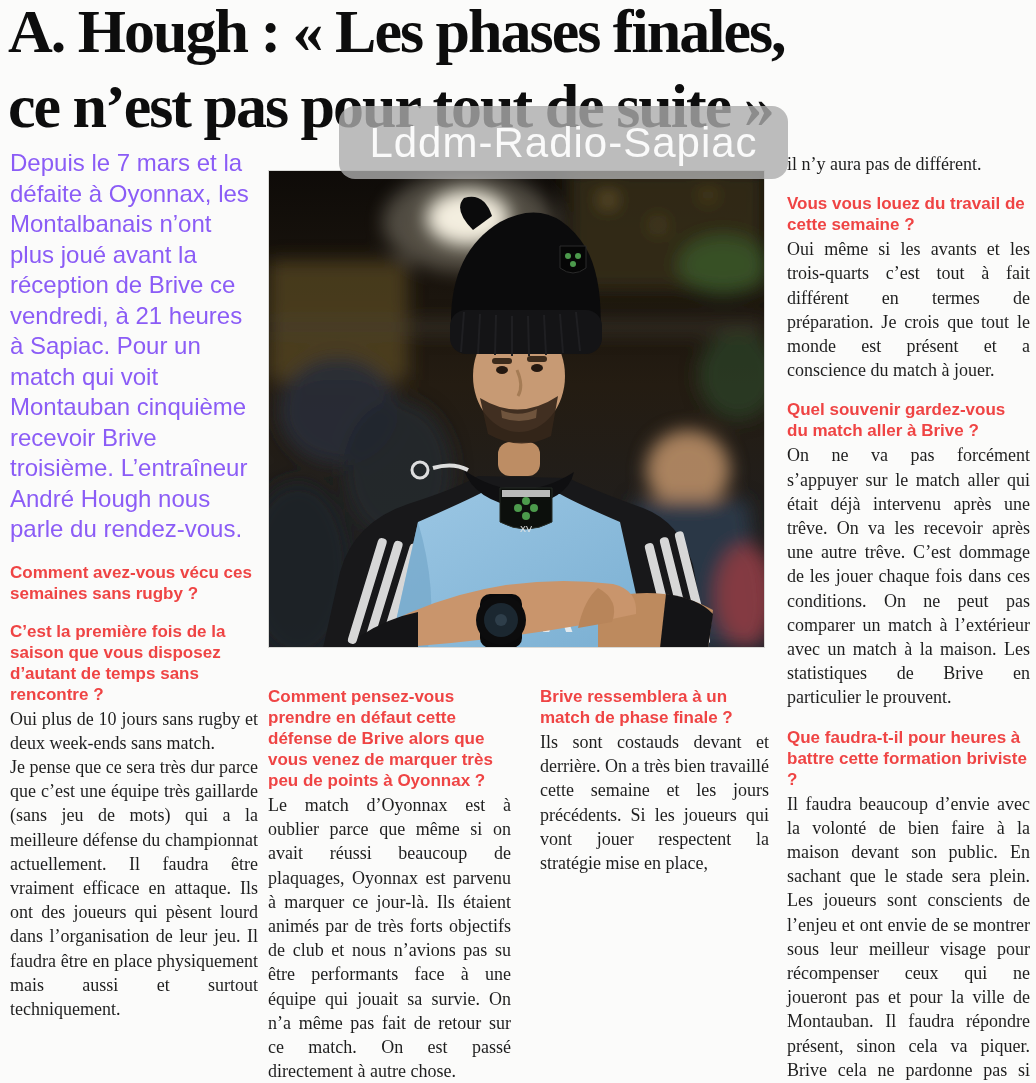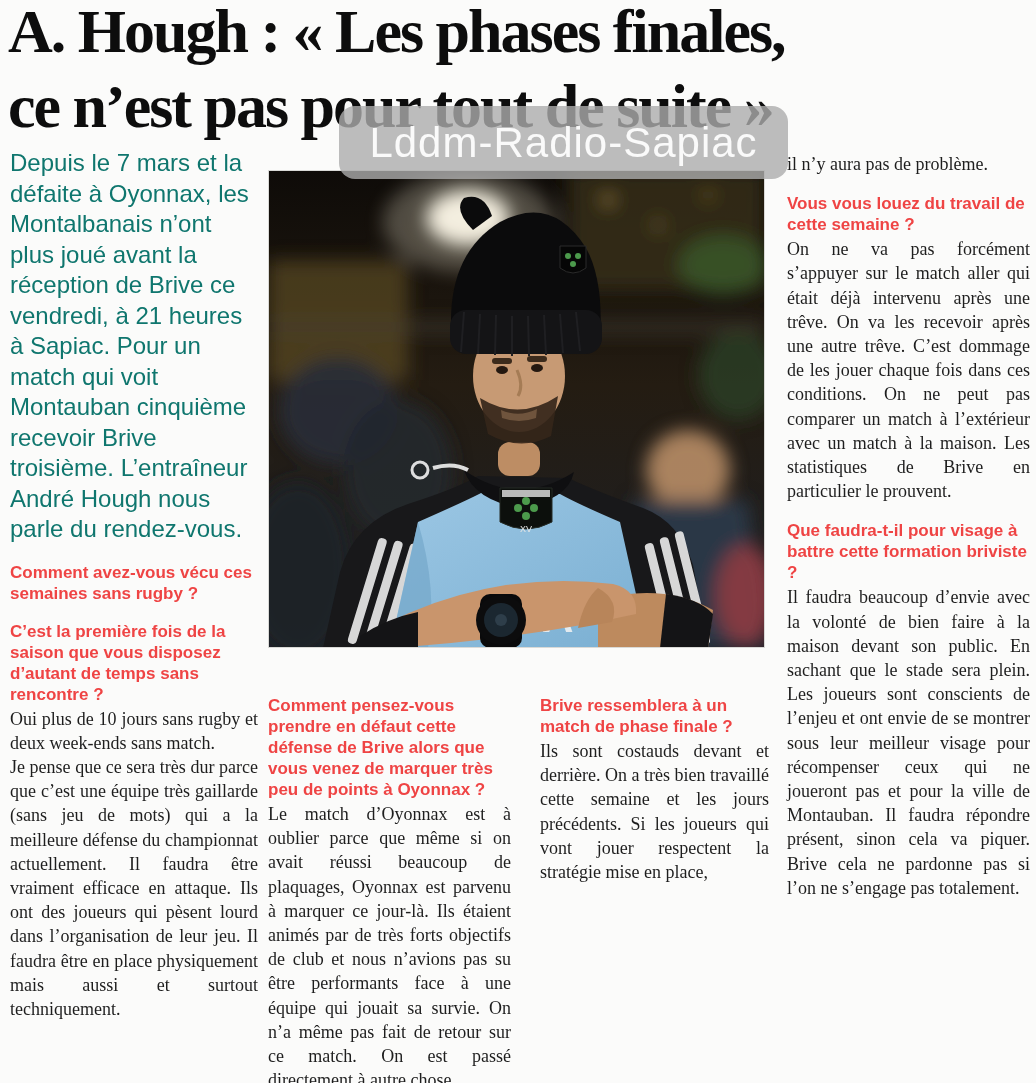--- a/index.html
+++ b/index.html
@@ -31,28 +31,28 @@
     font-size:18px;font-weight:700;color:#141414;line-height:21px;
   }
   .caption .credit{font-weight:400;color:#6b6b6b;letter-spacing:.5px;}
   
   .col{position:absolute;}
   .col1{left:10px;top:148px;width:248px;}
   .col2{left:268px;top:686px;width:243px;}
   .col3{left:540px;top:686px;width:229px;}
   .col4{left:787px;top:148px;width:243px;}
   .intro{
-    font-size:24px;line-height:30.5px;color:#0f766e;margin:0 0 16px 0;
+    font-size:24px;line-height:30.5px;color:#8b5cf6;margin:0 0 16px 0;
     font-weight:400;
   }
   .q{
     font-family:"Liberation Sans",sans-serif;font-weight:700;color:#ef4444;
     font-size:17px;line-height:21px;margin:17px 0 2px 0;
   }
-  .q:first-child{margin-top:9px;}
+  .q:first-child{margin-top:0;}
   .a{
     font-family:"Liberation Serif",serif;font-size:18px;line-height:24.2px;
     color:#1e1e1e;margin:0;text-align:justify;
   }
   .cont{margin-top:4px;}
 </style>
 </head>
 <body>
 
 <div class="page">
@@ -211,21 +211,23 @@
     <p class="a">Le match d’Oyonnax est à oublier parce que même si on avait réussi beaucoup de plaquages, Oyonnax est parvenu à marquer ce jour-là. Ils étaient animés par de très forts objectifs de club et nous n’avions pas su être performants face à une équipe qui jouait sa survie. On n’a même pas fait de retour sur ce match. On est passé directement à autre chose.</p>
 
   </div>
 
   <div class="col col3">
     <p class="q">Brive ressemblera à un match de phase finale ?</p>
     <p class="a">Ils sont costauds devant et derrière. On a très bien travaillé cette semaine et les jours précédents. Si les joueurs qui vont jouer respectent la stratégie mise en place,</p>
   </div>
 
   <div class="col col4">
-    <p class="a cont">il n’y aura pas de problème.</p>
+    <p class="a cont">il n’y aura pas de différent.</p>
     <p class="q">Vous vous louez du travail de cette semaine ?</p>
+    <p class="a">Oui même si les avants et les trois-quarts c’est tout à fait différent en termes de préparation. Je crois que tout le monde est présent et a conscience du match à jouer.</p>
+    <p class="q">Quel souvenir gardez-vous du match aller à Brive ?</p>
     <p class="a">On ne va pas forcément s’appuyer sur le match aller qui était déjà intervenu après une trêve. On va les recevoir après une autre trêve. C’est dommage de les jouer chaque fois dans ces conditions. On ne peut pas comparer un match à l’extérieur avec un match à la maison. Les statistiques de Brive en particulier le prouvent.</p>
-    <p class="q">Que faudra-t-il pour visage à battre cette formation briviste ?</p>
+    <p class="q">Que faudra-t-il pour heures à battre cette formation briviste ?</p>
     <p class="a">Il faudra beaucoup d’envie avec la volonté de bien faire à la maison devant son public. En sachant que le stade sera plein. Les joueurs sont conscients de l’enjeu et ont envie de se montrer sous leur meilleur visage pour récompenser ceux qui ne joueront pas et pour la ville de Montauban. Il faudra répondre présent, sinon cela va piquer. Brive cela ne pardonne pas si l’on ne s’engage pas totalement.</p>
 
   </div>
 
 </div>
 
 </body></html>

